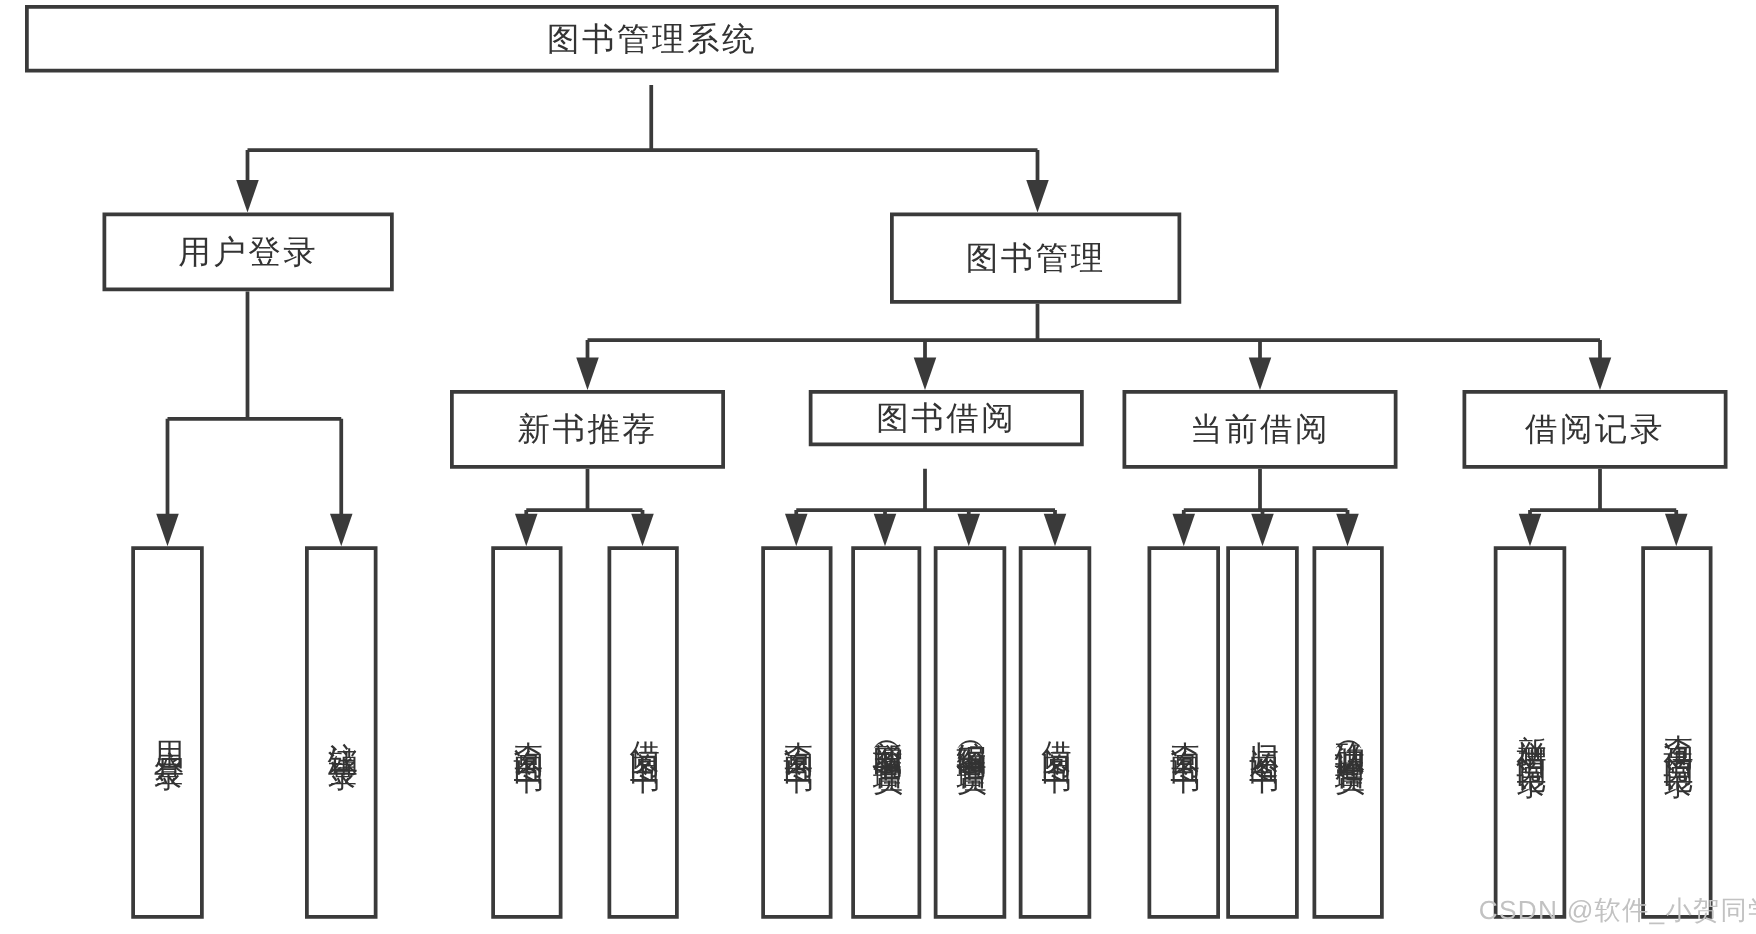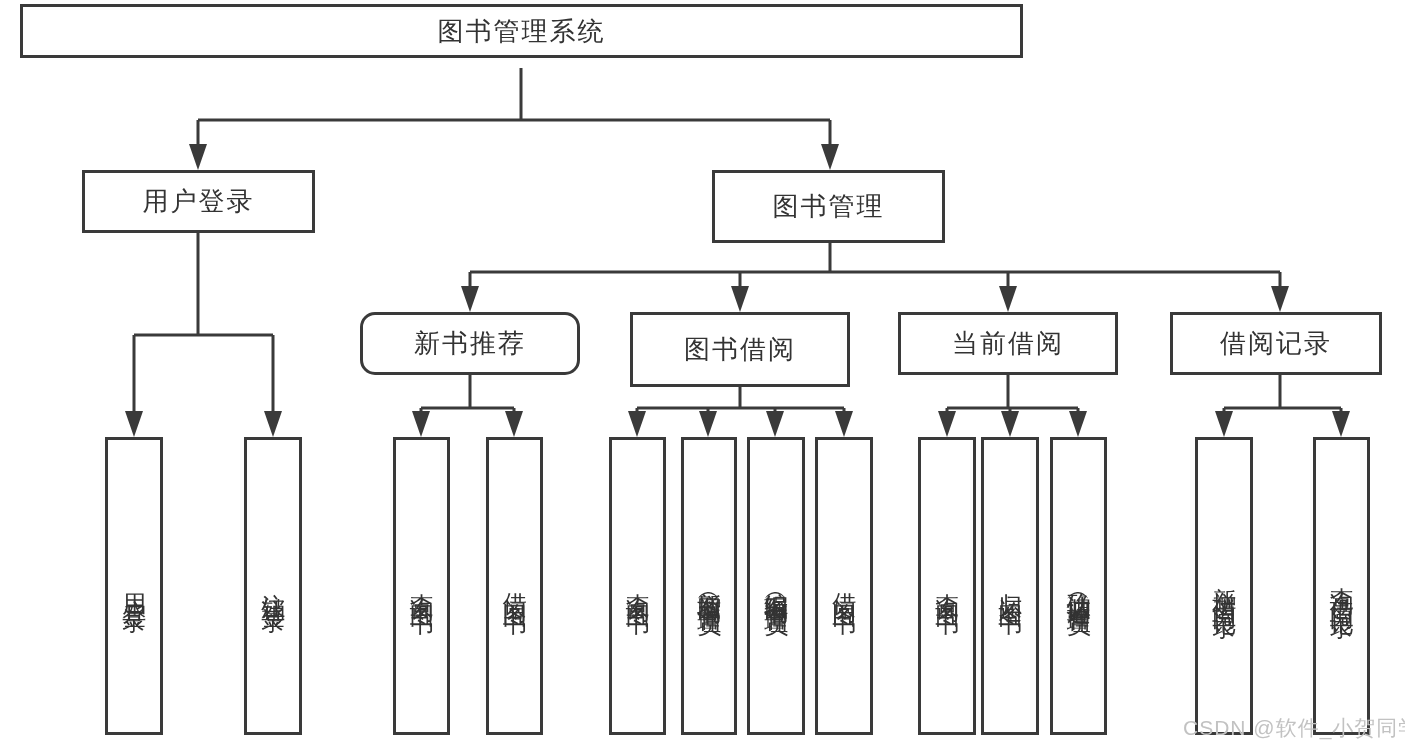--- a/index.html
+++ b/index.html
@@ -26,22 +26,22 @@
     font-size:24px;
     letter-spacing:6px;
     line-height:1.1;
     padding:4px 0;
   }
   .leaf.long{letter-spacing:3px;}
   
   #n-root {left:20px; top:4px; width:1003px;height:54px;}
   #n-l2-0 {left:82px; top:170px;width:233px; height:63px;}
   #n-l2-1 {left:712px;top:170px;width:233px; height:73px;}
-  #n-l3-0 {left:360px;top:312px;width:220px; height:63px;border-radius:15px;}
-  #n-l3-1 {left:630px;top:312px;width:220px; height:75px;}
+  #n-l3-0 {left:360px;top:312px;width:220px; height:63px;}
+  #n-l3-1 {left:647px;top:312px;width:220px; height:45px;}
   #n-l3-2 {left:898px;top:312px;width:220px; height:63px;text-align:center;}
   #n-l3-3 {left:1170px;top:312px;width:212px;height:63px;}
   #n-leaf-0 {left:105px; width:58px;}
   #n-leaf-1 {left:244px; width:58px;}
   #n-leaf-2 {left:393px; width:57px;}
   #n-leaf-3 {left:486px; width:57px;}
   #n-leaf-4 {left:609px; width:57px;}
   #n-leaf-5 {left:681px; width:56px;}
   #n-leaf-6 {left:747px; width:58px;}
   #n-leaf-7 {left:815px; width:58px;}

